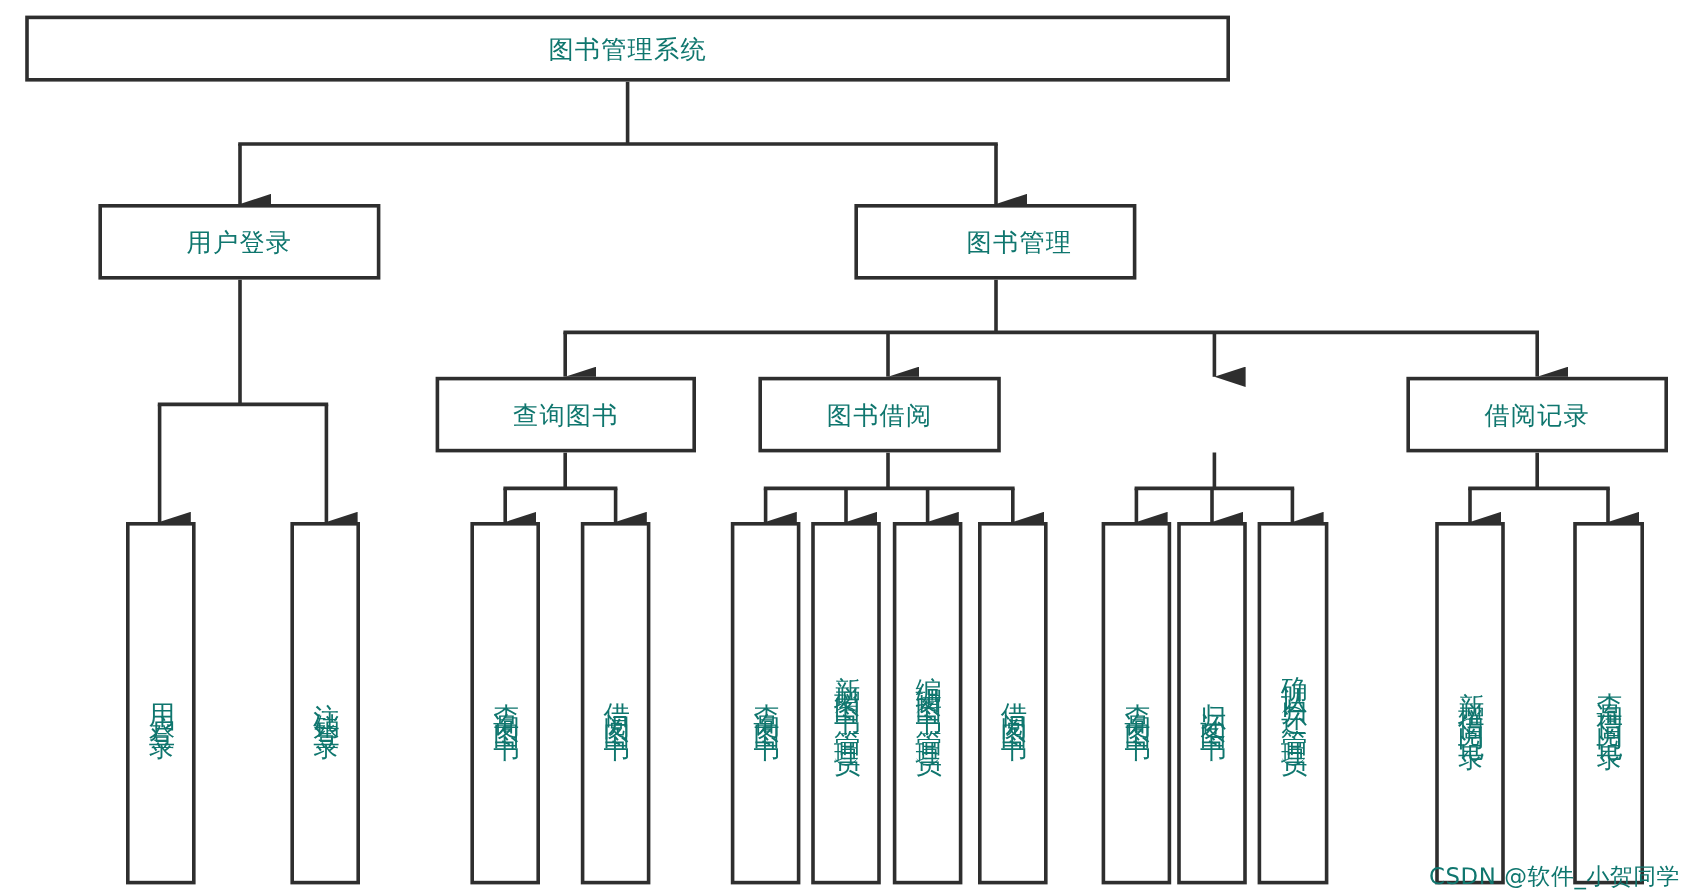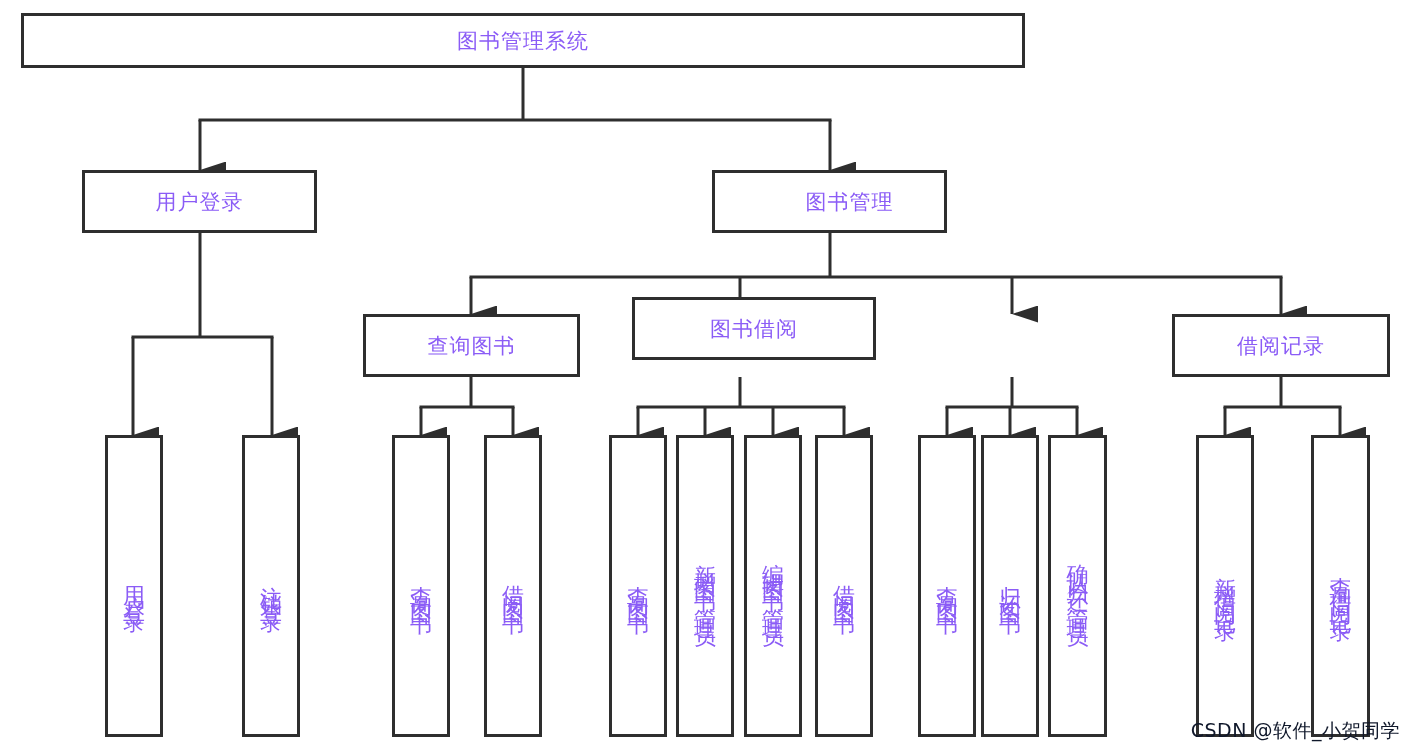--- a/index.html
+++ b/index.html
@@ -25,21 +25,21 @@
   }
   .node {
     position: absolute;
     box-sizing: border-box;
     background: #ffffff;
     border: 3px solid #2e2e2e;
     display: flex;
     align-items: center;
     justify-content: center;
     z-index: 2;
-    color: #8b5cf6;
+    color: #0f766e;
   }
   .hbox {
     font-size: 21px;
     letter-spacing: 1px;
     white-space: nowrap;
   }
   .vbox {
     writing-mode: vertical-rl;
     text-orientation: mixed;
     font-size: 22px;
@@ -47,21 +47,21 @@
     line-height: 1;
     white-space: nowrap;
   }
   
   #root-box            { left: 21px;   top: 13px;  width: 1004px; height: 55px; }
   
   #user-login-box      { left: 82px;   top: 170px; width: 235px; height: 63px; }
   #book-management-box { left: 712px;  top: 170px; width: 235px; height: 63px; padding-left: 40px; }
   
   #new-book-recommend-box { left: 363px;  top: 314px; width: 217px; height: 63px; }
-  #book-borrow-box        { left: 632px;  top: 297px; width: 244px; height: 63px; }
+  #book-borrow-box        { left: 632px;  top: 314px; width: 202px; height: 63px; }
   #current-borrow-box     { left: 903px;  top: 314px; width: 217px; height: 63px; }
   #borrow-records-box     { left: 1172px; top: 314px; width: 218px; height: 63px; }
   
   .leaf { top: 435px; height: 302px; width: 58px; }
   #leaf-user-login          { left: 105px; }
   #leaf-logout              { left: 242px; }
   #leaf-query-books-rec     { left: 392px; }
   #leaf-borrow-books-rec    { left: 484px; }
   #leaf-query-books-borrow  { left: 609px; }
   #leaf-add-book            { left: 676px; }
@@ -72,21 +72,21 @@
   #leaf-confirm-return      { left: 1048px; width: 59px; }
   #leaf-add-borrow-record   { left: 1196px; }
   #leaf-query-borrow-record { left: 1311px; width: 59px; }
 
   #watermark {
     position: absolute;
     right: 5px;
     bottom: 3px;
     z-index: 5;
     font-size: 19px;
-    color: #0f172a;
+    color: #0f766e;
     letter-spacing: 0.5px;
     white-space: nowrap;
   }
 </style>
 </head>
 <body>
 
 <div id="canvas">
 
   <svg id="connectors" viewBox="0 0 1405 747" xmlns="http://www.w3.org/2000/svg">

